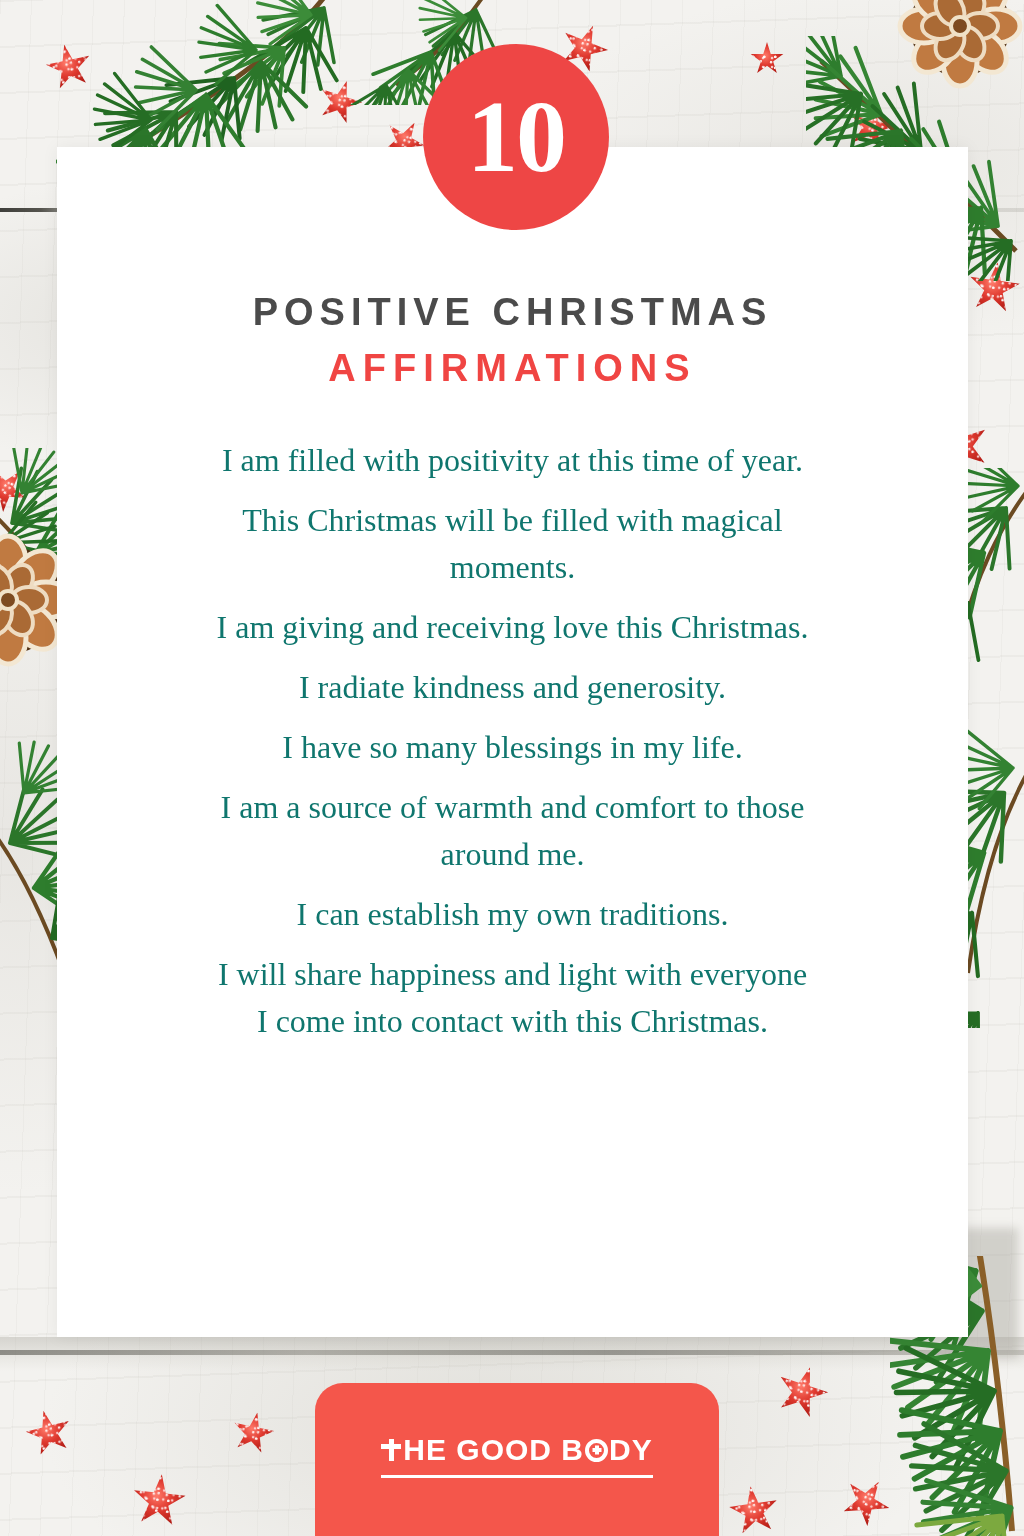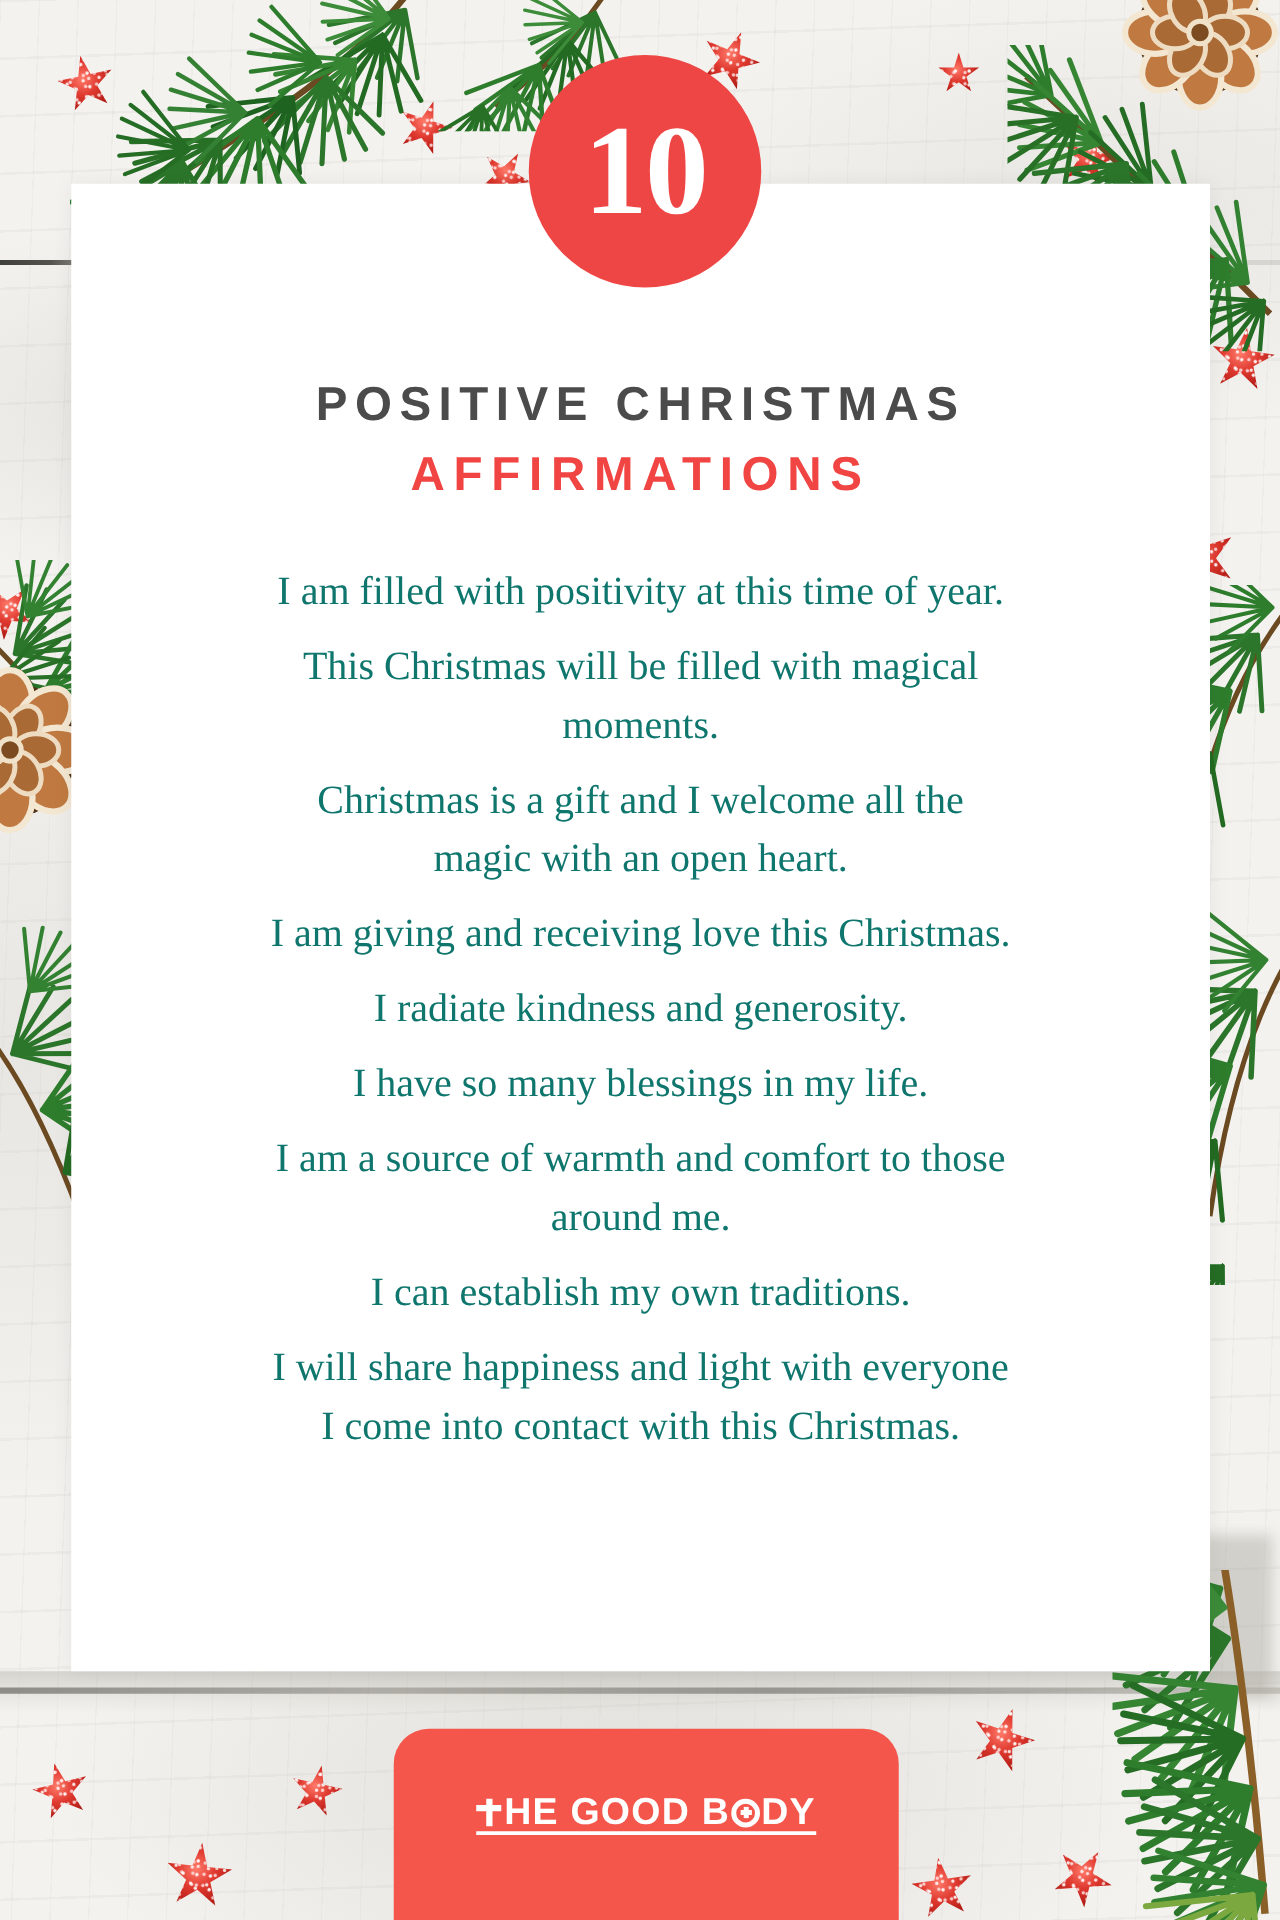--- a/index.html
+++ b/index.html
@@ -52,38 +52,38 @@
     position:absolute;left:57px;top:147px;width:911px;height:1190px;
     background:#ffffff;z-index:10;box-shadow:0 0 16px rgba(0,0,0,.06);
     box-sizing:border-box;padding-top:146px;text-align:center;
   }
   .badge{
     position:absolute;left:423px;top:44px;width:186px;height:186px;border-radius:50%;
     background:#ee4645;z-index:12;display:flex;align-items:center;justify-content:center;font-family:Liberation Serif, serif;
   }
   .badge span{color:#fff;font-size:102px;font-weight:700;letter-spacing:-2px;line-height:1;}
   .title-1{
-    margin:12px;font-size:38px;font-weight:700;letter-spacing:6px;color:#4b4b4b;line-height:1;
+    margin:0;font-size:38px;font-weight:700;letter-spacing:6px;color:#4b4b4b;line-height:1;
   }
   .title-2{
     margin:18px 0 0 0;font-size:38px;font-weight:700;letter-spacing:7px;color:#f04543;line-height:1;
   }
   .affirmations{margin:50px auto 0 auto;max-width:816px;}
   .affirmations p{
     margin:0 0 13px 0;font-size:32px;line-height:47px;color:#0f766e;
     white-space:pre-line;font-weight:400;font-family:Liberation Serif, serif;
   }
   
   .footer-box{
     position:absolute;left:315px;top:1383px;width:404px;height:220px;border-radius:28px;
     background:#f4564b;z-index:8;display:flex;justify-content:center;align-items:flex-start;
   }
   .logo{
     margin-top:52px;display:inline-flex;align-items:center;
-    border-bottom:3px solid #fff;
+    border-bottom:3px solid #fff;padding-bottom:10px;
   }
   .logo .txt{color:#fff;font-size:30px;font-weight:700;letter-spacing:1px;line-height:1;}
   .lplus{position:relative;display:inline-block;width:20px;height:22px;margin-right:2px;}
   .lplus::before{content:"";position:absolute;left:8px;top:0;width:5px;height:22px;background:#fff;}
   .lplus::after{content:"";position:absolute;left:0;top:5px;width:20px;height:5px;background:#fff;}
   .oplus{
     position:relative;display:inline-block;width:23px;height:23px;box-sizing:border-box;
     border:4.5px solid #fff;border-radius:50%;margin:0 1px;
   }
   .oplus::before{content:"";position:absolute;left:50%;top:50%;transform:translate(-50%,-50%);
@@ -256,22 +256,20 @@
   <div class="star" style="left:729px;top:1486px;width:50px;height:50px;transform:rotate(-8deg)"></div>
   <div class="star" style="left:842px;top:1478px;width:48px;height:48px;transform:rotate(32deg)"></div>
 
   <div class="card">
     <h1 class="title-1">POSITIVE CHRISTMAS</h1>
     <h2 class="title-2">AFFIRMATIONS</h2>
     <div class="affirmations">
       <p>I am filled with positivity at this time of year.</p>
       <p>This Christmas will be filled with magical
 moments.</p>
-      <p>Christmas is a gift and I welcome all the
-magic with an open heart.</p>
       <p>I am giving and receiving love this Christmas.</p>
       <p>I radiate kindness and generosity.</p>
       <p>I have so many blessings in my life.</p>
       <p>I am a source of warmth and comfort to those
 around me.</p>
       <p>I can establish my own traditions.</p>
       <p>I will share happiness and light with everyone
 I come into contact with this Christmas.</p>
     </div>
   </div>

